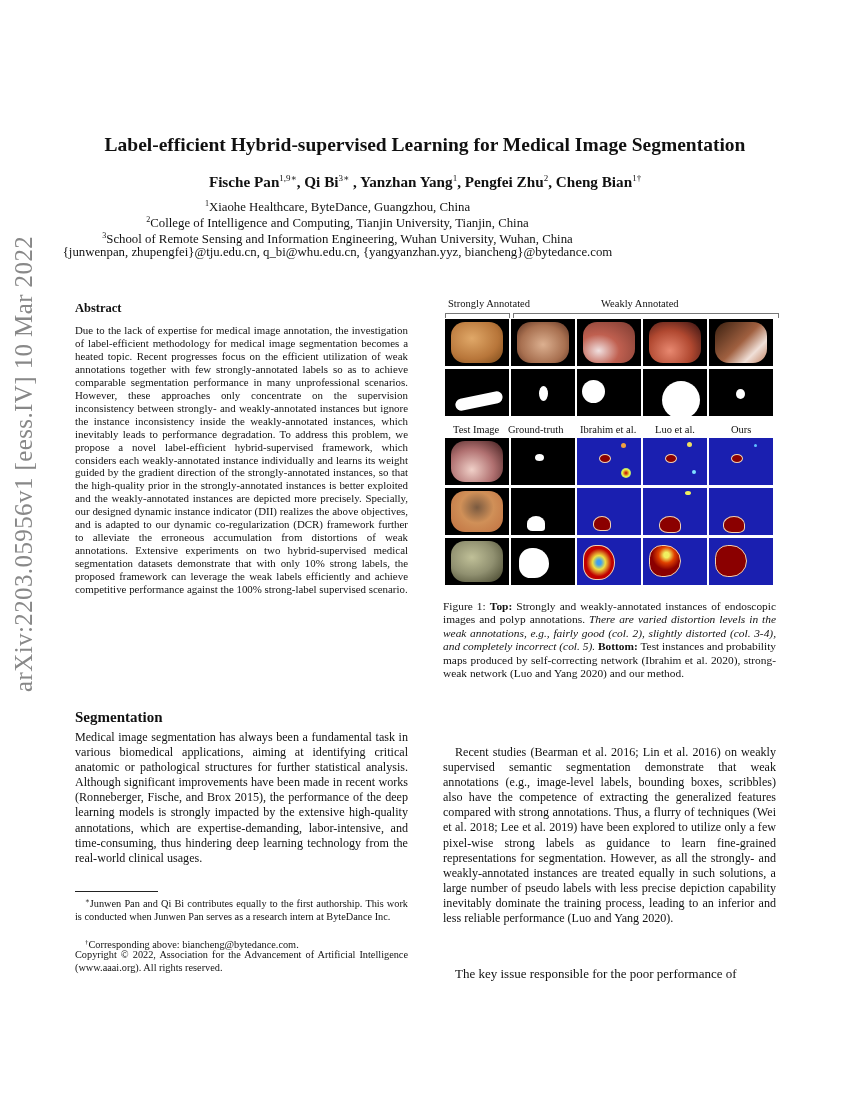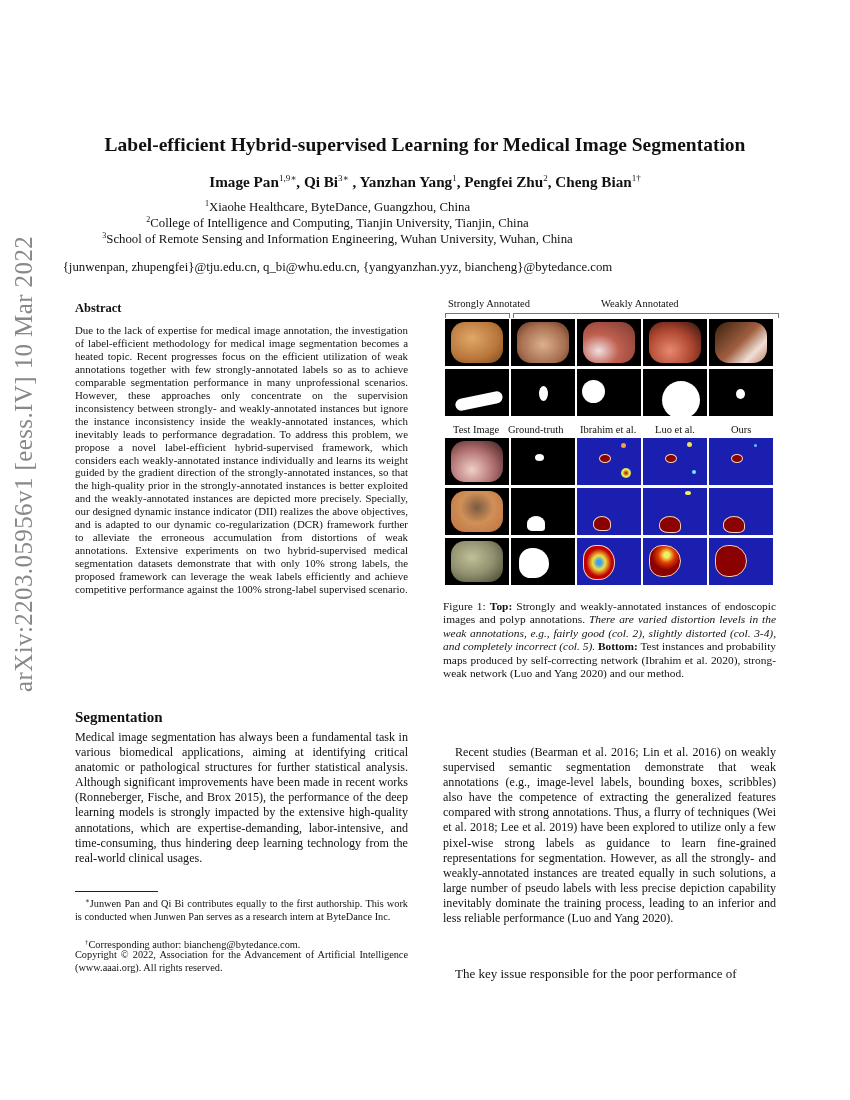--- a/index.html
+++ b/index.html
@@ -34,41 +34,41 @@
   .caption { font-size:11.4px; line-height:13.45px; text-align:justify; }
 </style>
 </head>
 <body>
 
 <div class="abs arxiv">arXiv:2203.05956v1  [eess.IV]  10 Mar 2022</div>
 
 <div class="abs title">Label-efficient Hybrid-supervised Learning for Medical Image Segmentation</div>
 
 <div class="abs authors">
-  <span>Image Pan</span><sup>1,9∗</sup>, 
+  <span>Fische Pan</span><sup>1,9∗</sup>, 
   <span>Qi Bi</span><sup>3∗</sup> , 
   <span>Yanzhan Yang</span><sup>1</sup>, 
   <span>Pengfei Zhu</span><sup>2</sup>, 
   <span>Cheng Bian</span><sup>1†</sup>
 </div>
 
 <div class="abs affil" style="top:196px;"><sup>1</sup><span>Xiaohe Healthcare, ByteDance, Guangzhou, China</span></div>
 <div class="abs affil" style="top:212px;"><sup>2</sup><span>College of Intelligence and Computing, Tianjin University, Tianjin, China</span></div>
 <div class="abs affil" style="top:228px;"><sup>3</sup><span>School of Remote Sensing and Information Engineering, Wuhan University, Wuhan, China</span></div>
-<div class="abs affil" style="top:244px;margin-top:15px;">{junwenpan, zhupengfei}@tju.edu.cn, q_bi@whu.edu.cn, {yangyanzhan.yyz, biancheng}@bytedance.com</div>
+<div class="abs affil" style="top:244px;">{junwenpan, zhupengfei}@tju.edu.cn, q_bi@whu.edu.cn, {yangyanzhan.yyz, biancheng}@bytedance.com</div>
 
 <div class="abs sec-head abstract-h">Abstract</div>
 <div class="abs col" style="left:75px; width:333px; top:324px; font-size:10.9px; line-height:12.95px;">Due to the lack of expertise for medical image annotation, the investigation of label-efficient methodology for medical image segmentation becomes a heated topic. Recent progresses focus on the efficient utilization of weak annotations together with few strongly-annotated labels so as to achieve comparable segmentation performance in many unprofessional scenarios. However, these approaches only concentrate on the supervision inconsistency between strongly- and weakly-annotated instances but ignore the instance inconsistency inside the weakly-annotated instances, which inevitably leads to performance degradation. To address this problem, we propose a novel label-efficient hybrid-supervised framework, which considers each weakly-annotated instance individually and learns its weight guided by the gradient direction of the strongly-annotated instances, so that the high-quality prior in the strongly-annotated instances is better exploited and the weakly-annotated instances are depicted more precisely. Specially, our designed dynamic instance indicator (DII) realizes the above objectives, and is adapted to our dynamic co-regularization (DCR) framework further to alleviate the erroneous accumulation from distortions of weak annotations. Extensive experiments on two hybrid-supervised medical segmentation datasets demonstrate that with only 10% strong labels, the proposed framework can leverage the weak labels efficiently and achieve competitive performance against the 100% strong-label supervised scenario.</div>
 
 <div class="abs sec-head intro-h">Segmentation</div>
 <div class="abs col colL" style="top:730px; font-size:12.1px; line-height:15.1px;">Medical image segmentation has always been a fundamental task in various biomedical applications, aiming at identifying critical anatomic or pathological structures for further statistical analysis. Although significant improvements have been made in recent works (Ronneberger, Fische, and Brox 2015), the performance of the deep learning models is strongly impacted by the extensive high-quality annotations, which are expertise-demanding, labor-intensive, and time-consuming, thus hindering deep learning technology from the real-world clinical usages.</div>
 
 <div class="abs fnrule"></div>
 <div class="abs fn colL" style="top:895px; text-align:justify;"><span style="padding-left:10px;"></span><sup>∗</sup><span>Junwen Pan and Qi Bi contributes equally to the first authorship. This work is conducted when Junwen Pan serves as a research intern at ByteDance Inc.</span></div>
-<div class="abs fn colL" style="top:936px;"><span style="padding-left:10px;"></span><sup>†</sup><span>Corresponding author: biancheng@bytedance.com.</span></div>
+<div class="abs fn colL" style="top:936px;"><span style="padding-left:10px;"></span><sup>†</sup><span>Corresponding above: biancheng@bytedance.com.</span></div>
 <div class="abs fn colL" style="top:949px; text-align:justify;">Copyright © 2022, Association for the Advancement of Artificial Intelligence (www.aaai.org). All rights reserved.</div>
 
 <div class="abs fig" style="height:300px;text-decoration:underline;">
   <span class="figlabel" style="left:5px; top:2px;">Strongly Annotated</span>
   <span class="figlabel" style="left:158px; top:2px;">Weakly Annotated</span>
   <div class="bracket" style="left:2px; top:17px; width:63px;"></div>
   <div class="bracket" style="left:70px; top:17px; width:264px;"></div>
 
   <div class="cell" style="left:2px; top:23px;">
       <div class="endo" style="background:radial-gradient(ellipse at 40% 40%, #e0a868, #b8763a 60%, #7a4818);"></div>

